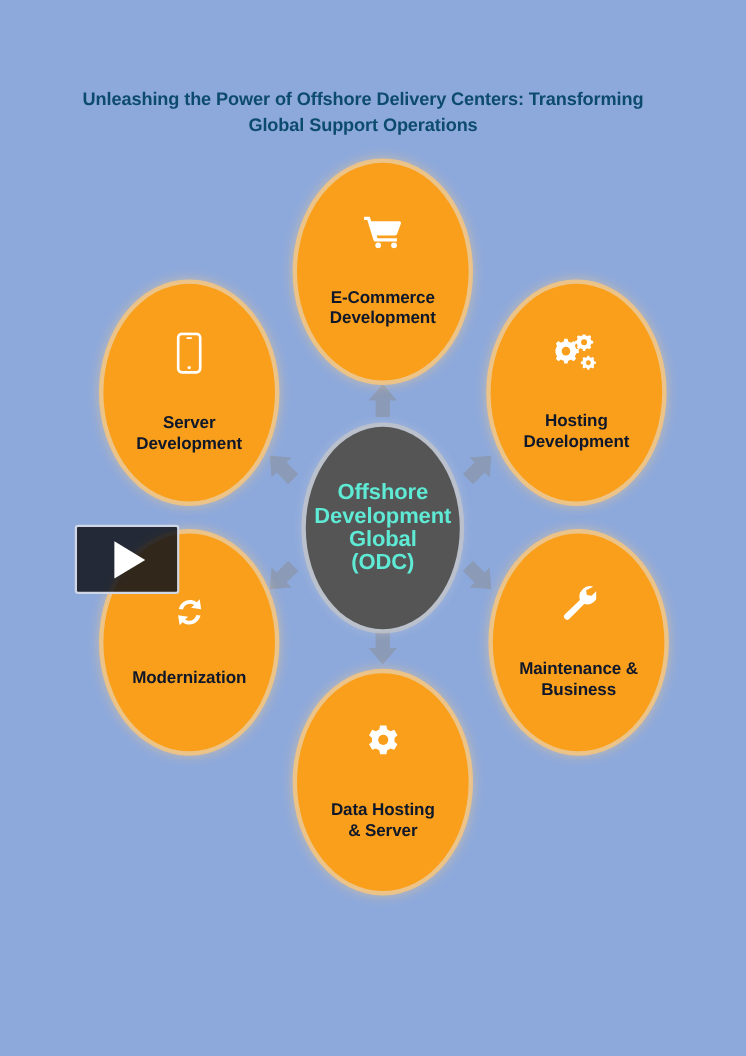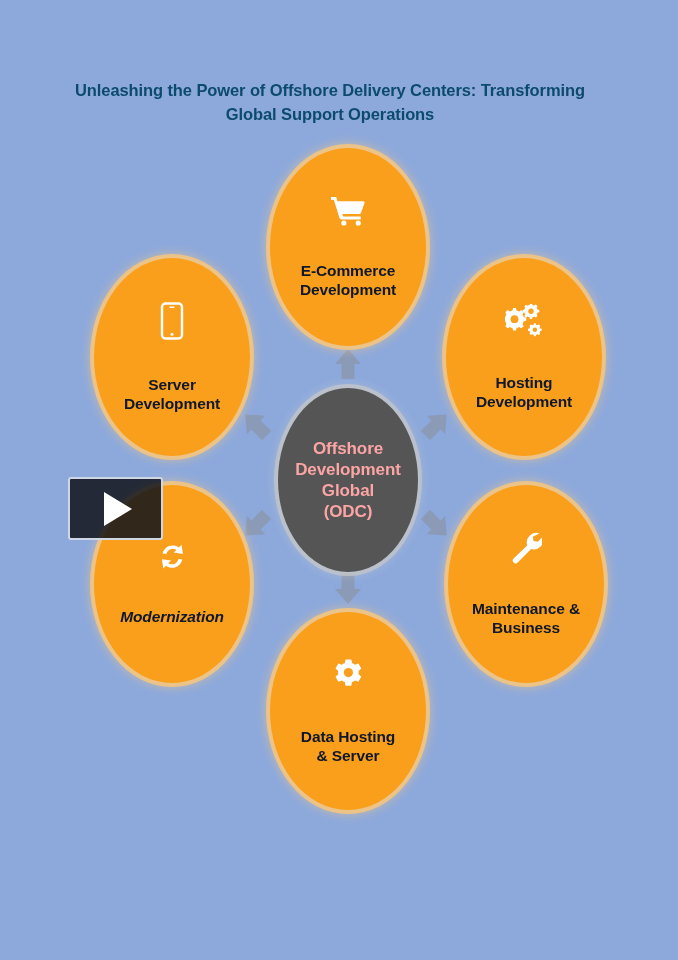--- a/index.html
+++ b/index.html
@@ -75,43 +75,43 @@
     letter-spacing: -0.1px;
     margin-top: 26px;
   }
   .node .label .l { display: block; white-space: nowrap; }
 
   
   #node-ecommerce   { left: 270px; top:   8px; }
   #node-software    { left: 446px; top: 118px; }
   #node-maintenance { left: 448px; top: 345px; }
   #node-datahosting { left: 270px; top: 472px; }
-  #node-modernization { left: 94px; top: 345px; font-style: italic; }
+  #node-modernization { left: 94px; top: 345px; }
   #node-mobile      { left:  94px; top: 118px; }
 
   
   #hub {
     position: absolute;
     left: 278px;
     top: 248px;
     width: 140px;
     height: 184px;
     border-radius: 50%;
     background: #555555;
     box-shadow: 0 0 0 4px rgba(200,200,200,0.70),
                 0 0 9px 4px rgba(205,205,205,0.40);
     display: flex;
     align-items: center;
     justify-content: center;
     box-sizing: border-box;
   }
   #hub .hub-label {
-    color: #fca5a5;
+    color: #5eead4;
     font-weight: bold;
-    font-size: 17px;
+    font-size: 20px;
     line-height: 21px;
     text-align: center;
     letter-spacing: -0.1px;
   }
   #hub .hub-label .l { display: block; white-space: nowrap; }
 
   
   .arrow {
     position: absolute;
     width: 34px;

